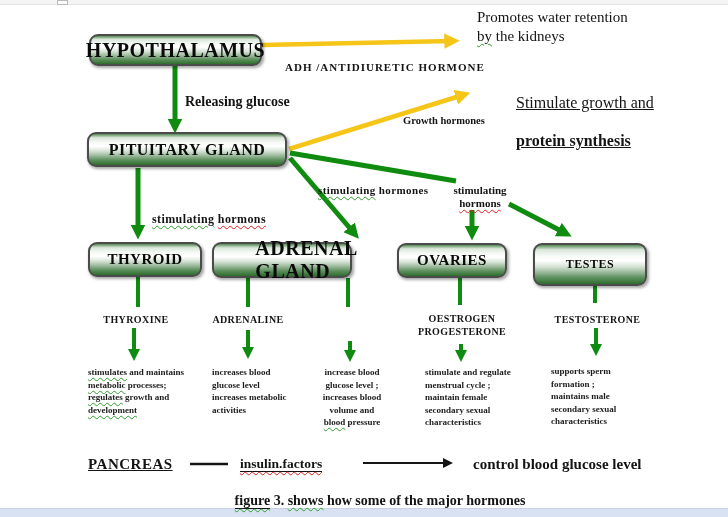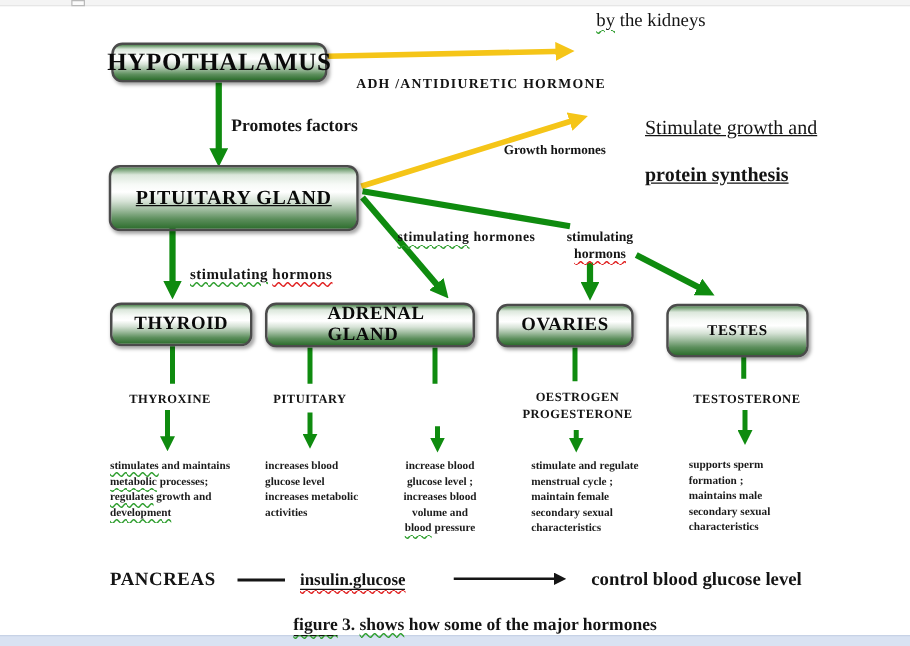--- a/index.html
+++ b/index.html
@@ -72,52 +72,53 @@
     <line x1="461" y1="344" x2="461" y2="356" stroke="#0f8b0f" stroke-width="4" marker-end="url(#hg)"></line>
     <line x1="596" y1="328" x2="596" y2="350" stroke="#0f8b0f" stroke-width="4" marker-end="url(#hg)"></line>
 
     <line x1="190" y1="464" x2="228" y2="464" stroke="#151515" stroke-width="2.5"></line>
     <line x1="363" y1="463" x2="448" y2="463" stroke="#151515" stroke-width="2" marker-end="url(#hb)"></line>
   </svg>
 
   <div class="gbox" style="left:89px;top:34px;width:173px;height:32px;font-size:20px;">
     <span>HYPOTHALAMUS</span>
   </div>
-  <div class="gbox" style="left:87px;top:132px;width:200px;height:53px;font-size:16px;text-decoration:underline;">
+  <div class="gbox" style="left:87px;top:132px;width:200px;height:35px;font-size:16px;">
     <span>PITUITARY GLAND</span>
   </div>
   <div class="gbox" style="left:88px;top:242px;width:114px;height:35px;font-size:15px;">
     <span>THYROID</span>
   </div>
-  <div class="gbox" style="left:212px;top:242px;width:168px;height:36px;font-size:15px;padding-left:48px;">
+  <div class="gbox" style="left:212px;top:242px;width:140px;height:36px;font-size:20px;padding-left:48px;">
     <span>ADRENAL GLAND</span>
   </div>
   <div class="gbox" style="left:397px;top:243px;width:110px;height:35px;font-size:15px;">
     <span>OVARIES</span>
   </div>
   <div class="gbox" style="left:533px;top:243px;width:114px;height:43px;font-size:12px;text-align:right;">
     <span>TESTES</span>
   </div>
 
-  <div class="t" style="left:477px;top:8px;width:195px;font-size:15px;line-height:19px;"><span class="wg">by</span><span> the kidneys</span></div>
+  <div class="t" style="left:477px;top:8px;width:195px;font-size:15px;line-height:19px;"><span>Promotes water retention
+</span><span class="wg">by</span><span> the kidneys</span></div>
   <div class="t b" style="left:285px;top:61px;font-size:11px;letter-spacing:1px;">ADH /ANTIDIURETIC HORMONE</div>
-  <div class="t b" style="left:185px;top:93px;font-size:14px;">Promotes factors</div>
+  <div class="t b" style="left:185px;top:93px;font-size:14px;">Releasing glucose</div>
   <div class="t" style="left:516px;top:74px;width:180px;font-size:16px;line-height:19px;text-decoration:underline;">
     <span>Stimulate growth and</span><br>
     <span class="b">protein synthesis</span>
   </div>
   <div class="t b" style="left:403px;top:114px;font-size:10.5px;">Growth hormones</div>
 
   <div class="t b" style="left:318px;top:184px;font-size:11px;letter-spacing:.4px;"><span class="wg">stimulating</span><span> hormones</span></div>
   <div class="t b" style="left:152px;top:212px;font-size:12px;letter-spacing:.4px;"><span class="wg">stimulating</span><span> </span><span class="wr">hormons</span></div>
   <div class="t b ctr" style="left:446px;top:184px;width:68px;font-size:11px;line-height:13px;"><span>stimulating
 </span><span class="wr">hormons</span></div>
 
   <div class="t hname" style="left:86px;top:313px;width:100px;">THYROXINE</div>
-  <div class="t hname" style="left:198px;top:313px;width:100px;">PITUITARY</div>
+  <div class="t hname" style="left:198px;top:313px;width:100px;">ADRENALINE</div>
   <div class="t hname" style="left:408px;top:312px;width:108px;">OESTROGEN
 PROGESTERONE</div>
   <div class="t hname" style="left:545px;top:313px;width:105px;">TESTOSTERONE</div>
 
   <div class="t small" style="left:88px;top:366px;width:122px;"><span class="wg">stimulates</span><span> and maintains
 </span><span class="wg">metabolic</span><span> processes;
 </span><span class="wg">regulates</span><span> growth and
 </span><span class="wg">development</span></div>
   <div class="t small" style="left:212px;top:366px;width:98px;">increases blood
 glucose level
@@ -132,19 +133,19 @@
 menstrual cycle ;
 maintain female
 secondary sexual
 characteristics</div>
   <div class="t small" style="left:551px;top:365px;width:95px;">supports sperm
 formation ;
 maintains male
 secondary sexual
 characteristics</div>
 
-  <div class="t b" style="left:88px;top:455px;font-size:15px;letter-spacing:.5px;">PANCREAS</div>
-  <div class="t b" style="left:240px;top:456px;font-size:13.5px;"><span class="ulwr">insulin.glucose</span></div>
+  <div class="t b" style="left:88px;top:455px;font-size:15px;letter-spacing:.5px;text-decoration:underline;">PANCREAS</div>
+  <div class="t b" style="left:240px;top:456px;font-size:13.5px;"><span class="ulwr">insulin.factors</span></div>
   <div class="t b" style="left:473px;top:455px;font-size:15px;">control blood glucose level</div>
 
   <div class="t b ctr" style="left:180px;top:492px;width:400px;font-size:14px;"><span class="ulwg">figure</span><span> 3. </span><span class="wg">shows</span><span> how some of the major hormones</span></div>
 
 </div>
 
 </body></html>

